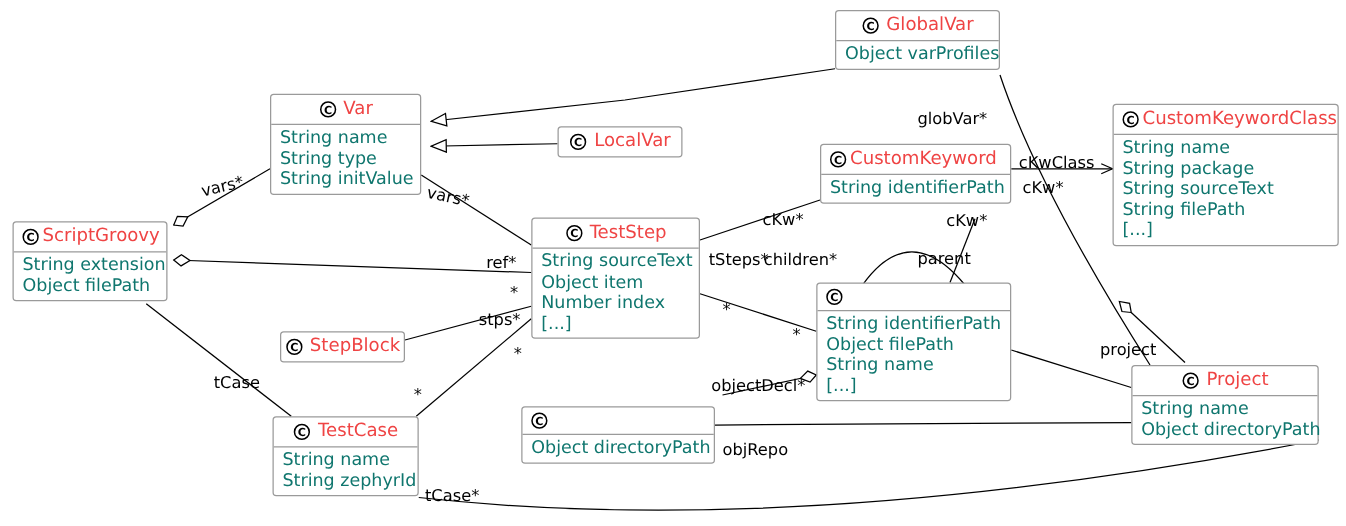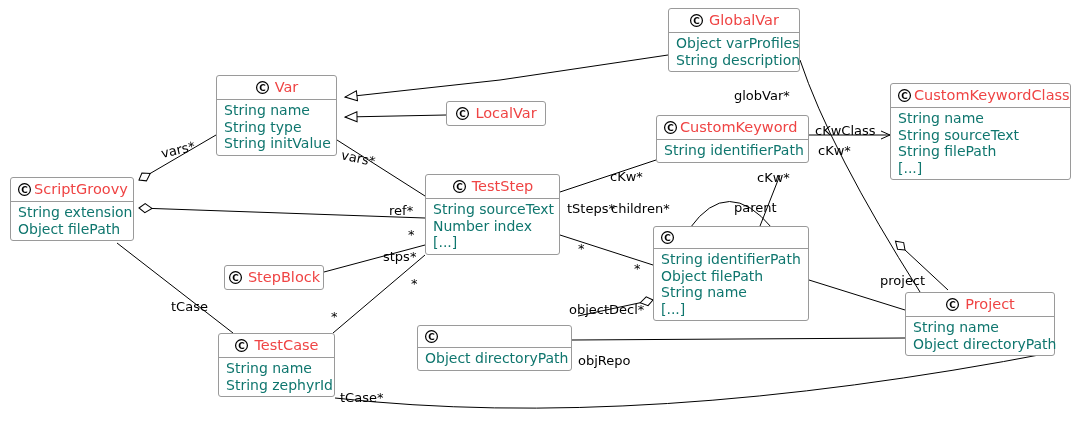--- a/index.html
+++ b/index.html
@@ -146,21 +146,20 @@
       <div class="uml-class" style="left: 668px; top: 8px; width: 132px;">
         <div class="uml-header">
           <svg class="c-badge" viewBox="0 0 16 16">
             <circle cx="8" cy="8" r="6.3" fill="none" stroke="#000" stroke-width="1.3"></circle>
             <text x="8" y="11.6" font-size="9.5" font-weight="bold" text-anchor="middle" font-family="DejaVu Sans, sans-serif" fill="#000">C</text>
           </svg>
           <span class="uml-name">GlobalVar</span>
         </div>
         <div class="uml-attrs">
           <div class="uml-attr">Object varProfiles</div>
-          <div class="uml-attr">String description</div>
         </div>
       </div>
       <div class="uml-class" style="left: 216px; top: 75px; width: 121px;">
         <div class="uml-header">
           <svg class="c-badge" viewBox="0 0 16 16">
             <circle cx="8" cy="8" r="6.3" fill="none" stroke="#000" stroke-width="1.3"></circle>
             <text x="8" y="11.6" font-size="9.5" font-weight="bold" text-anchor="middle" font-family="DejaVu Sans, sans-serif" fill="#000">C</text>
           </svg>
           <span class="uml-name">Var</span>
         </div>
@@ -182,20 +181,21 @@
       <div class="uml-class" style="left: 890px; top: 83px; width: 181px;">
         <div class="uml-header left">
           <svg class="c-badge" viewBox="0 0 16 16">
             <circle cx="8" cy="8" r="6.3" fill="none" stroke="#000" stroke-width="1.3"></circle>
             <text x="8" y="11.6" font-size="9.5" font-weight="bold" text-anchor="middle" font-family="DejaVu Sans, sans-serif" fill="#000">C</text>
           </svg>
           <span class="uml-name">CustomKeywordClass</span>
         </div>
         <div class="uml-attrs">
           <div class="uml-attr">String name</div>
+          <div class="uml-attr">String package</div>
           <div class="uml-attr">String sourceText</div>
           <div class="uml-attr">String filePath</div>
           <div class="uml-attr">[...]</div>
         </div>
       </div>
       <div class="uml-class" style="left: 656px; top: 115px; width: 153px;">
         <div class="uml-header left">
           <svg class="c-badge" viewBox="0 0 16 16">
             <circle cx="8" cy="8" r="6.3" fill="none" stroke="#000" stroke-width="1.3"></circle>
             <text x="8" y="11.6" font-size="9.5" font-weight="bold" text-anchor="middle" font-family="DejaVu Sans, sans-serif" fill="#000">C</text>
@@ -222,20 +222,21 @@
       <div class="uml-class" style="left: 425px; top: 174px; width: 135px;">
         <div class="uml-header">
           <svg class="c-badge" viewBox="0 0 16 16">
             <circle cx="8" cy="8" r="6.3" fill="none" stroke="#000" stroke-width="1.3"></circle>
             <text x="8" y="11.6" font-size="9.5" font-weight="bold" text-anchor="middle" font-family="DejaVu Sans, sans-serif" fill="#000">C</text>
           </svg>
           <span class="uml-name">TestStep</span>
         </div>
         <div class="uml-attrs">
           <div class="uml-attr">String sourceText</div>
+          <div class="uml-attr">Object item</div>
           <div class="uml-attr">Number index</div>
           <div class="uml-attr">[...]</div>
         </div>
       </div>
       <div class="uml-class" style="left: 653px; top: 226px; width: 156px;">
         <div class="uml-header left">
           <svg class="c-badge" viewBox="0 0 16 16">
             <circle cx="8" cy="8" r="6.3" fill="none" stroke="#000" stroke-width="1.3"></circle>
             <text x="8" y="11.6" font-size="9.5" font-weight="bold" text-anchor="middle" font-family="DejaVu Sans, sans-serif" fill="#000">C</text>
           </svg>

